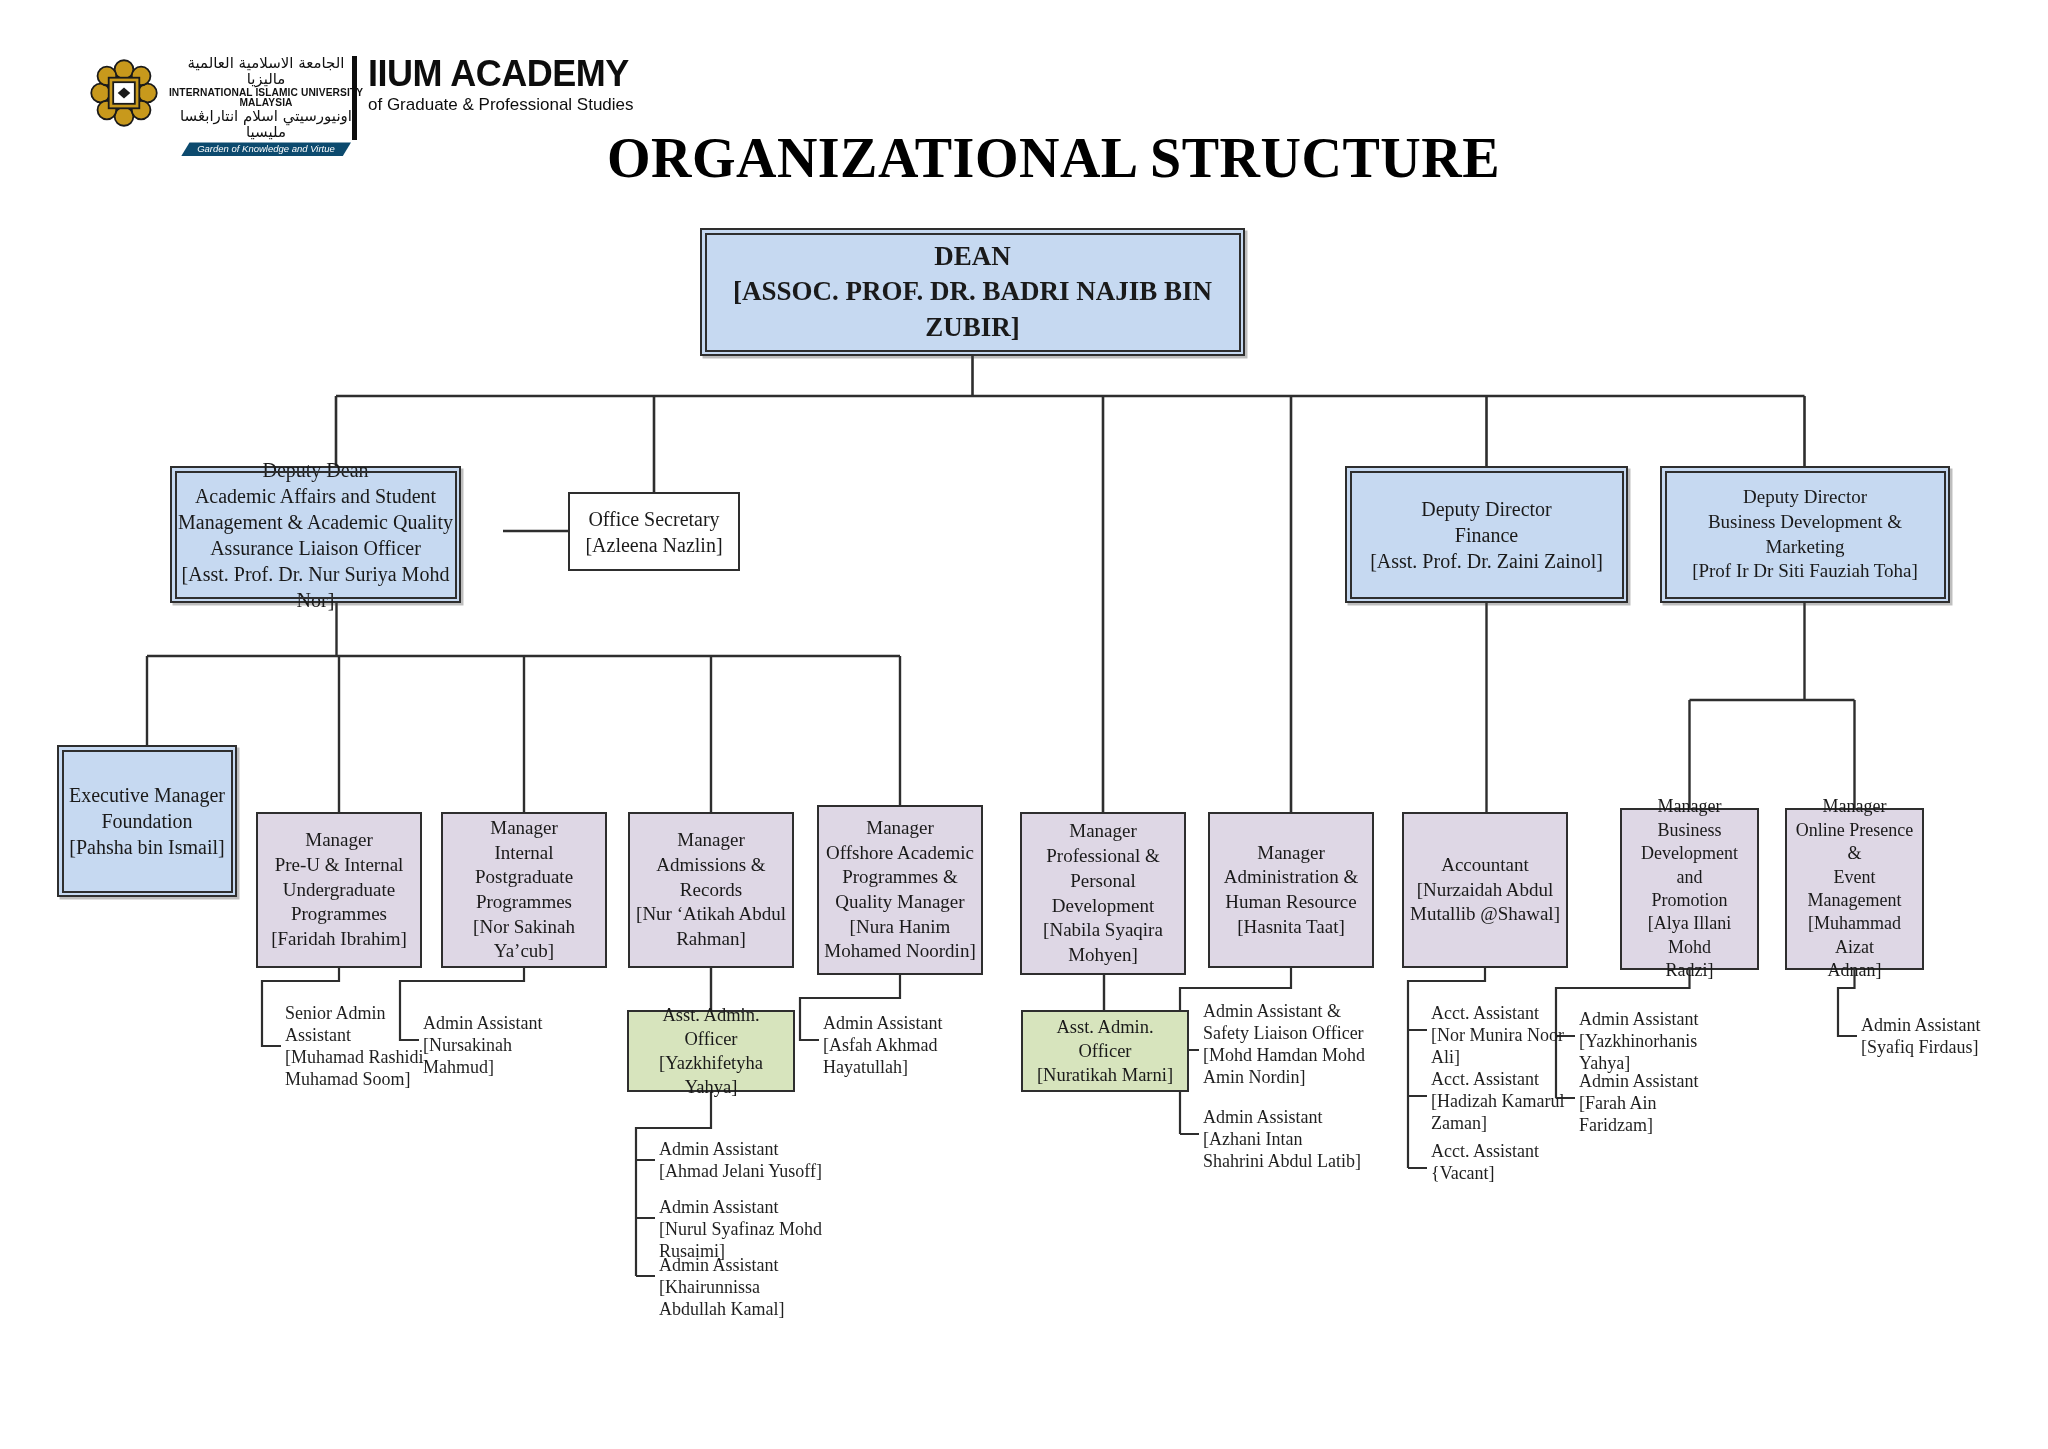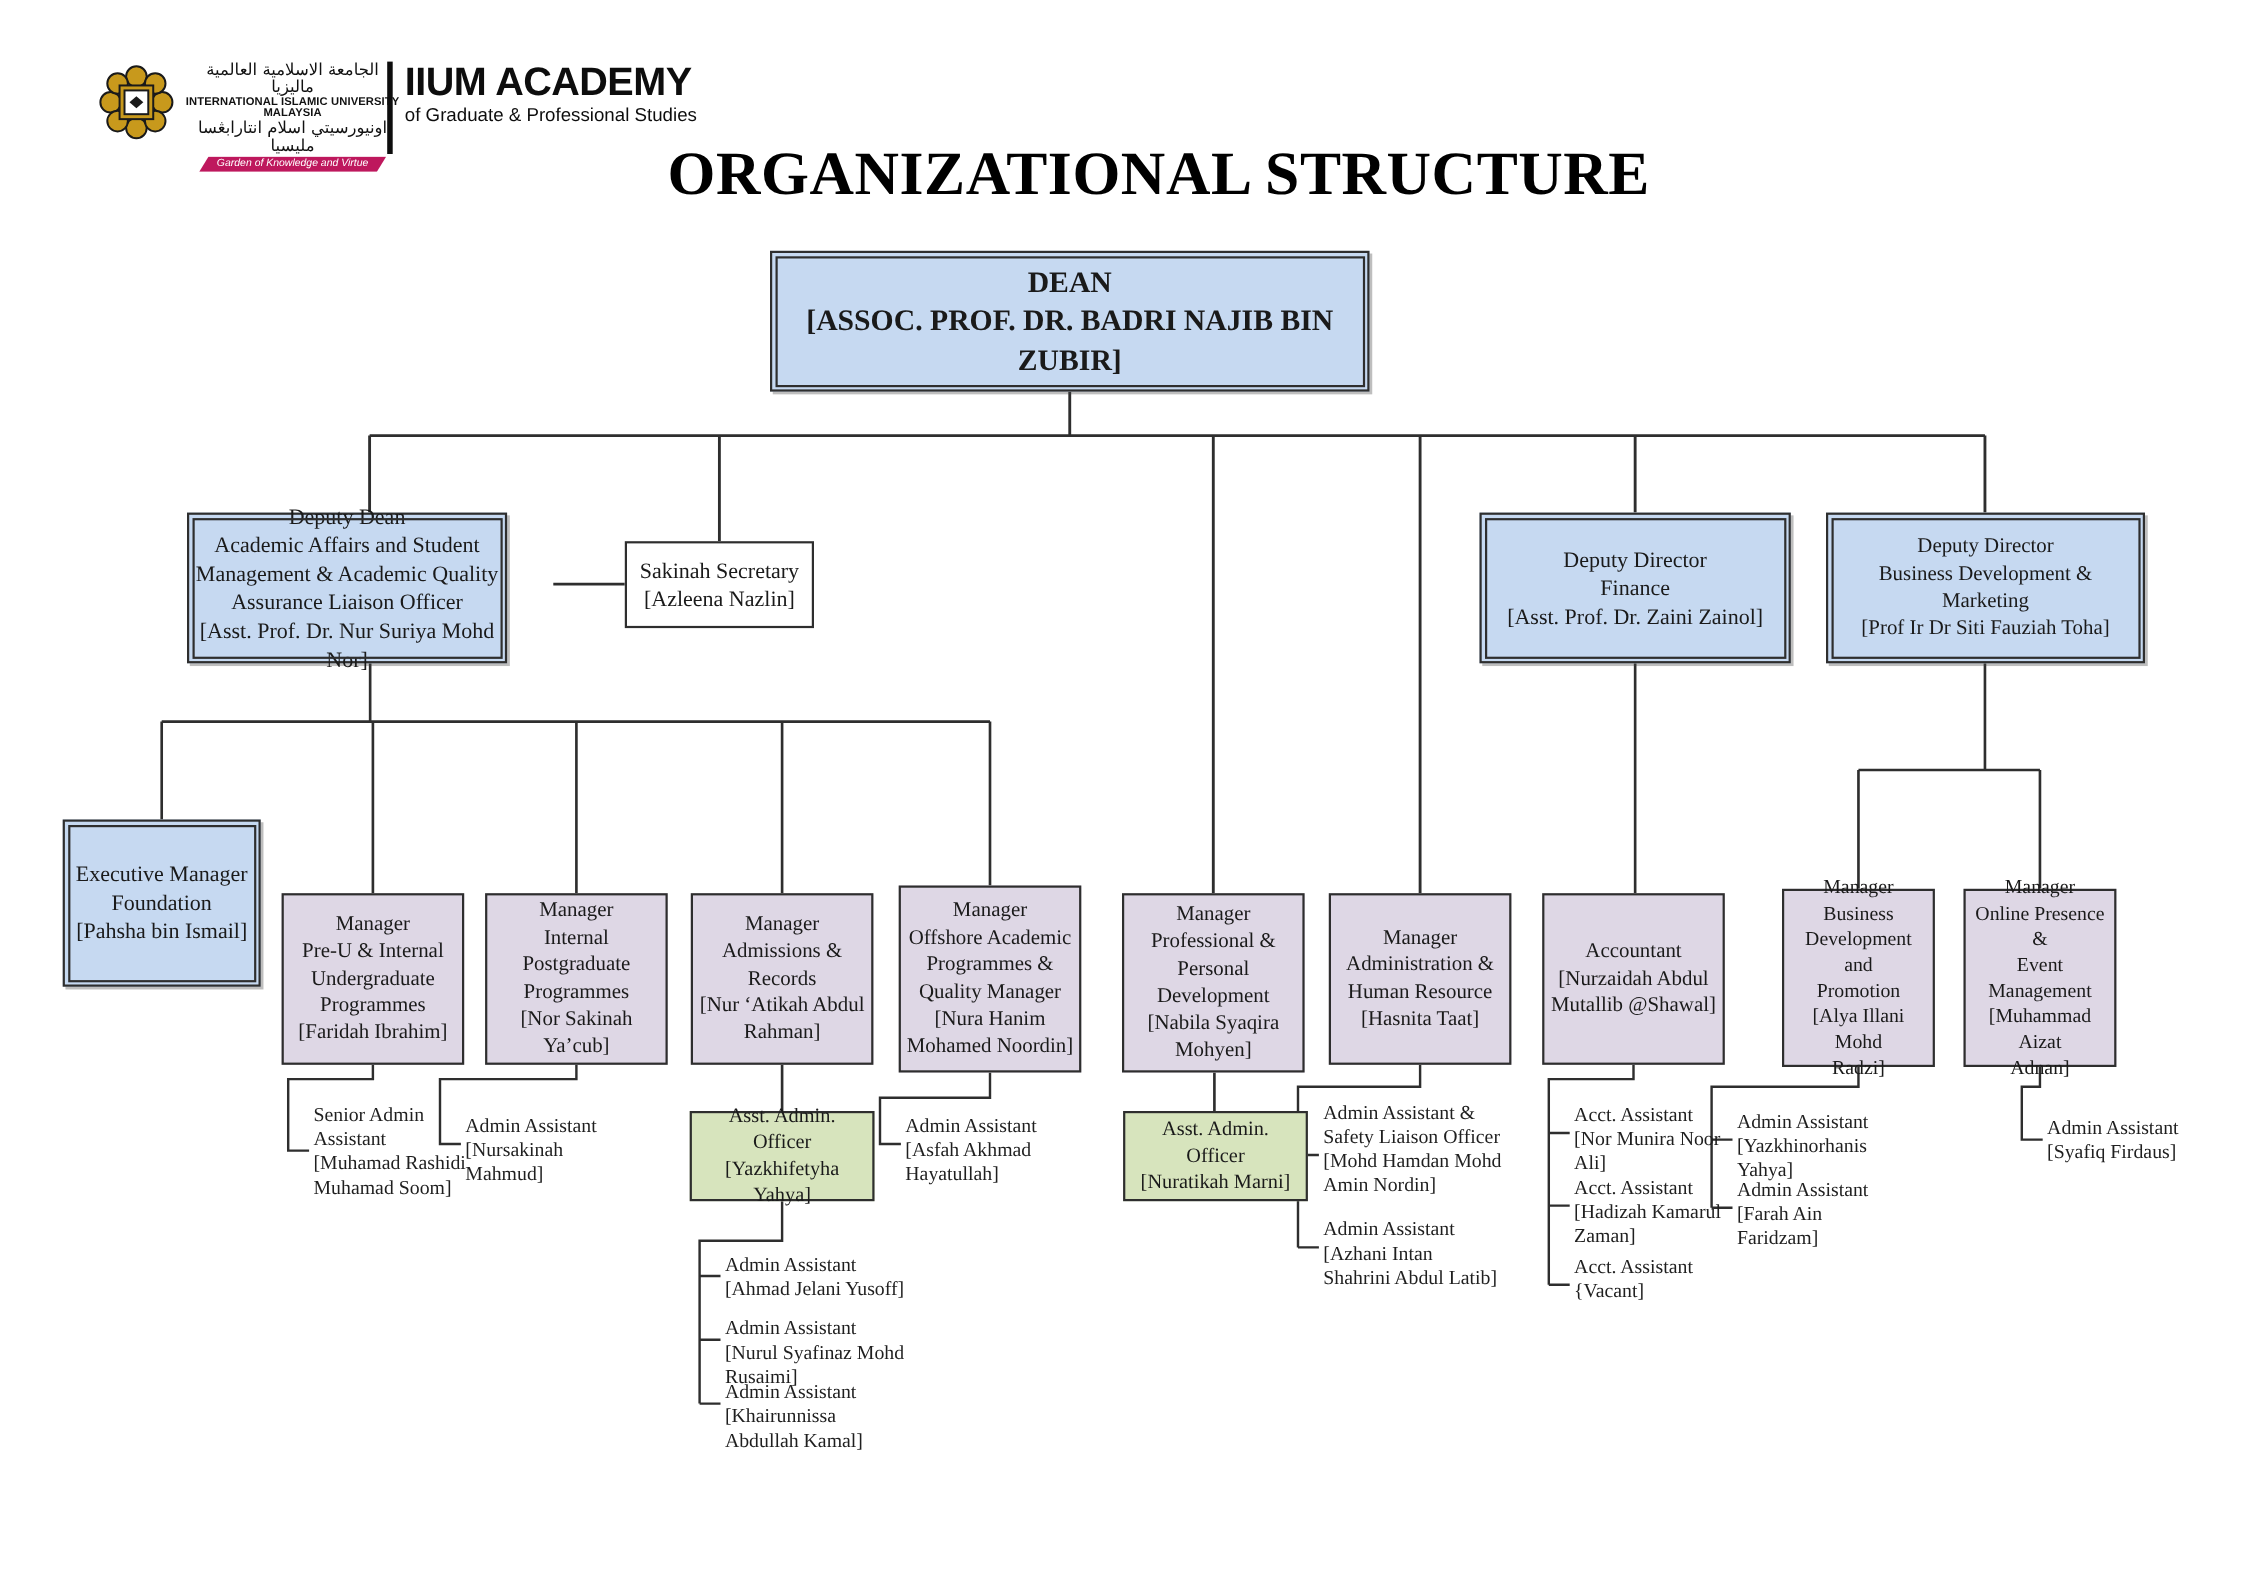--- a/index.html
+++ b/index.html
@@ -11,21 +11,21 @@
   .page-title{
     position:absolute;left:510px;top:126px;width:990px;text-align:right;
     font-size:56px;font-weight:bold;letter-spacing:.5px;color:#000;
   }
   .logo{position:absolute;left:88px;top:56px;display:flex;align-items:flex-start;}
   .emblem{width:72px;height:74px;}
   .logo-mid{margin-left:8px;width:196px;text-align:center;line-height:1.05;}
   .arabic{font-family:"DejaVu Sans",sans-serif;font-size:15px;color:#111;}
   .uni-name{font-family:"Liberation Sans",sans-serif;font-weight:bold;font-size:10.2px;letter-spacing:.1px;color:#111;}
   .motto{
-    margin:2px auto 0;width:170px;background:#be185d;color:#fff;font-style:italic;
+    margin:2px auto 0;width:170px;background:#0c4a6e;color:#fff;font-style:italic;
     font-family:"Liberation Sans",sans-serif;font-size:9.5px;line-height:14px;
     clip-path:polygon(5% 0,100% 0,95% 100%,0 100%);
   }
   .divider{position:absolute;left:352px;top:56px;width:5px;height:84px;background:#0d0d0d;}
   .academy{position:absolute;left:368px;top:54px;font-family:"Liberation Sans",sans-serif;color:#0d0d0d;}
   .academy-name{font-weight:bold;font-size:36px;letter-spacing:-.5px;line-height:40px;}
   .academy-sub{font-size:17px;line-height:22px;}
   
   svg.wires{position:absolute;left:0;top:0;}
   svg.wires path{fill:none;stroke:var(--line,#2e2e2e);}
@@ -116,21 +116,21 @@
   </div>
 
   <div class="box blue double f-lvl2" style="left:170px;top:466px;width:291px;height:137px;">
     <span class="lbl">Deputy Dean
 Academic Affairs and Student
 Management &amp; Academic Quality
 Assurance Liaison Officer
 [Asst. Prof. Dr. Nur Suriya Mohd Nor]</span>
   </div>
   <div class="box f-lvl2" style="left:568px;top:492px;width:172px;height:79px;">
-    <span class="lbl">Sakinah Secretary
+    <span class="lbl">Office Secretary
 [Azleena Nazlin]</span>
   </div>
   <div class="box blue double f-lvl2" style="left:1345px;top:466px;width:283px;height:137px;">
     <span class="lbl">Deputy Director
 Finance
 [Asst. Prof. Dr. Zaini Zainol]</span>
   </div>
   <div class="box blue double" style="left:1660px;top:466px;width:290px;height:137px;font-size:19px;">
     <span class="lbl">Deputy Director
 Business Development &amp; Marketing

